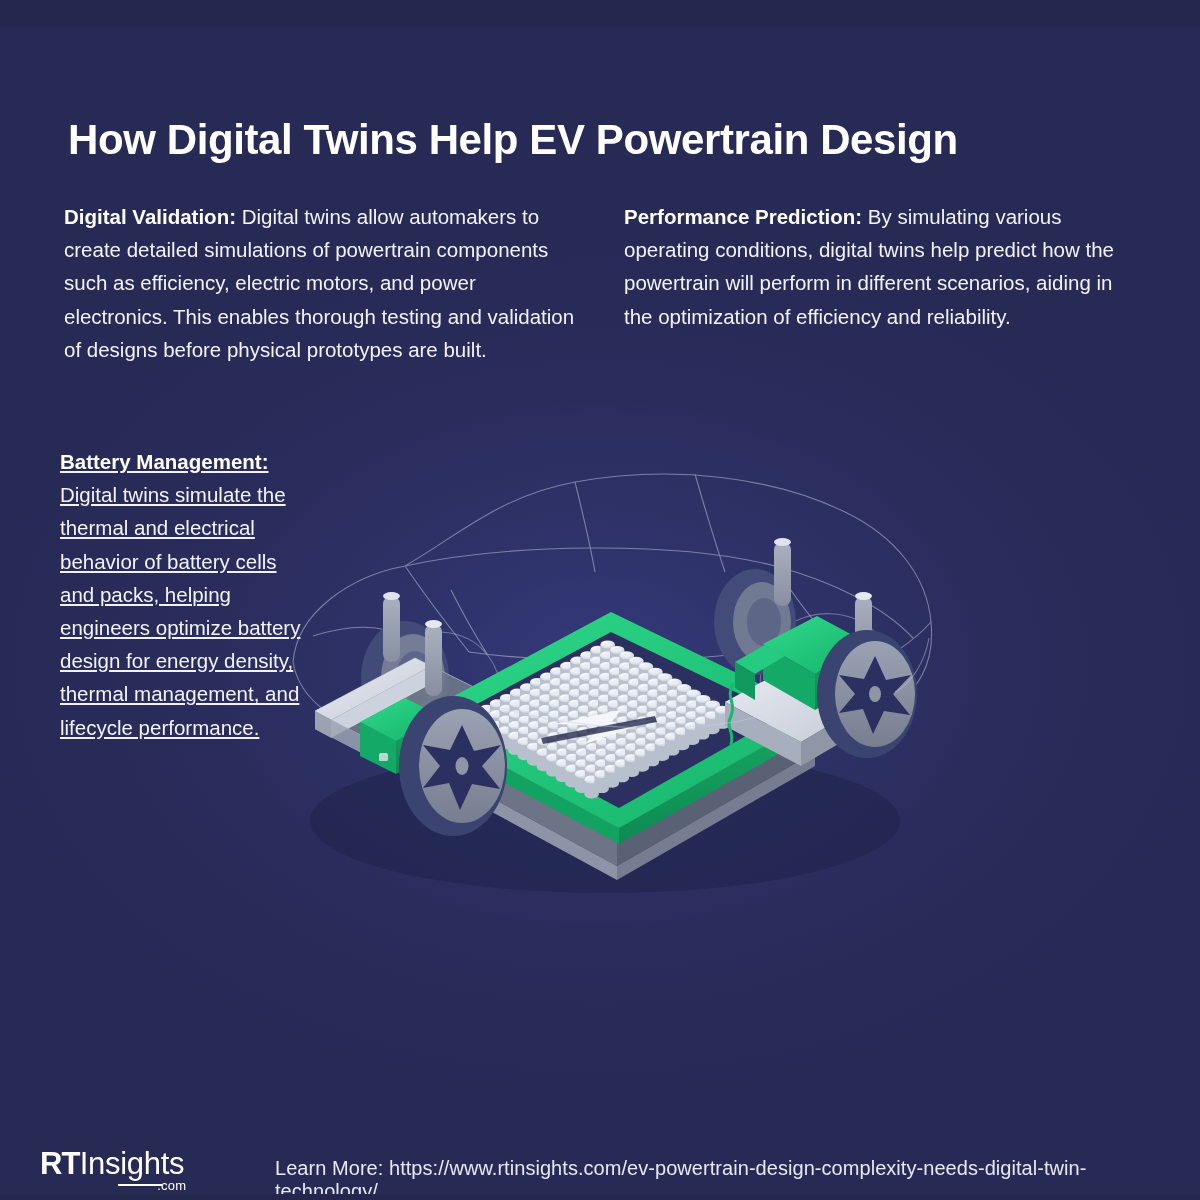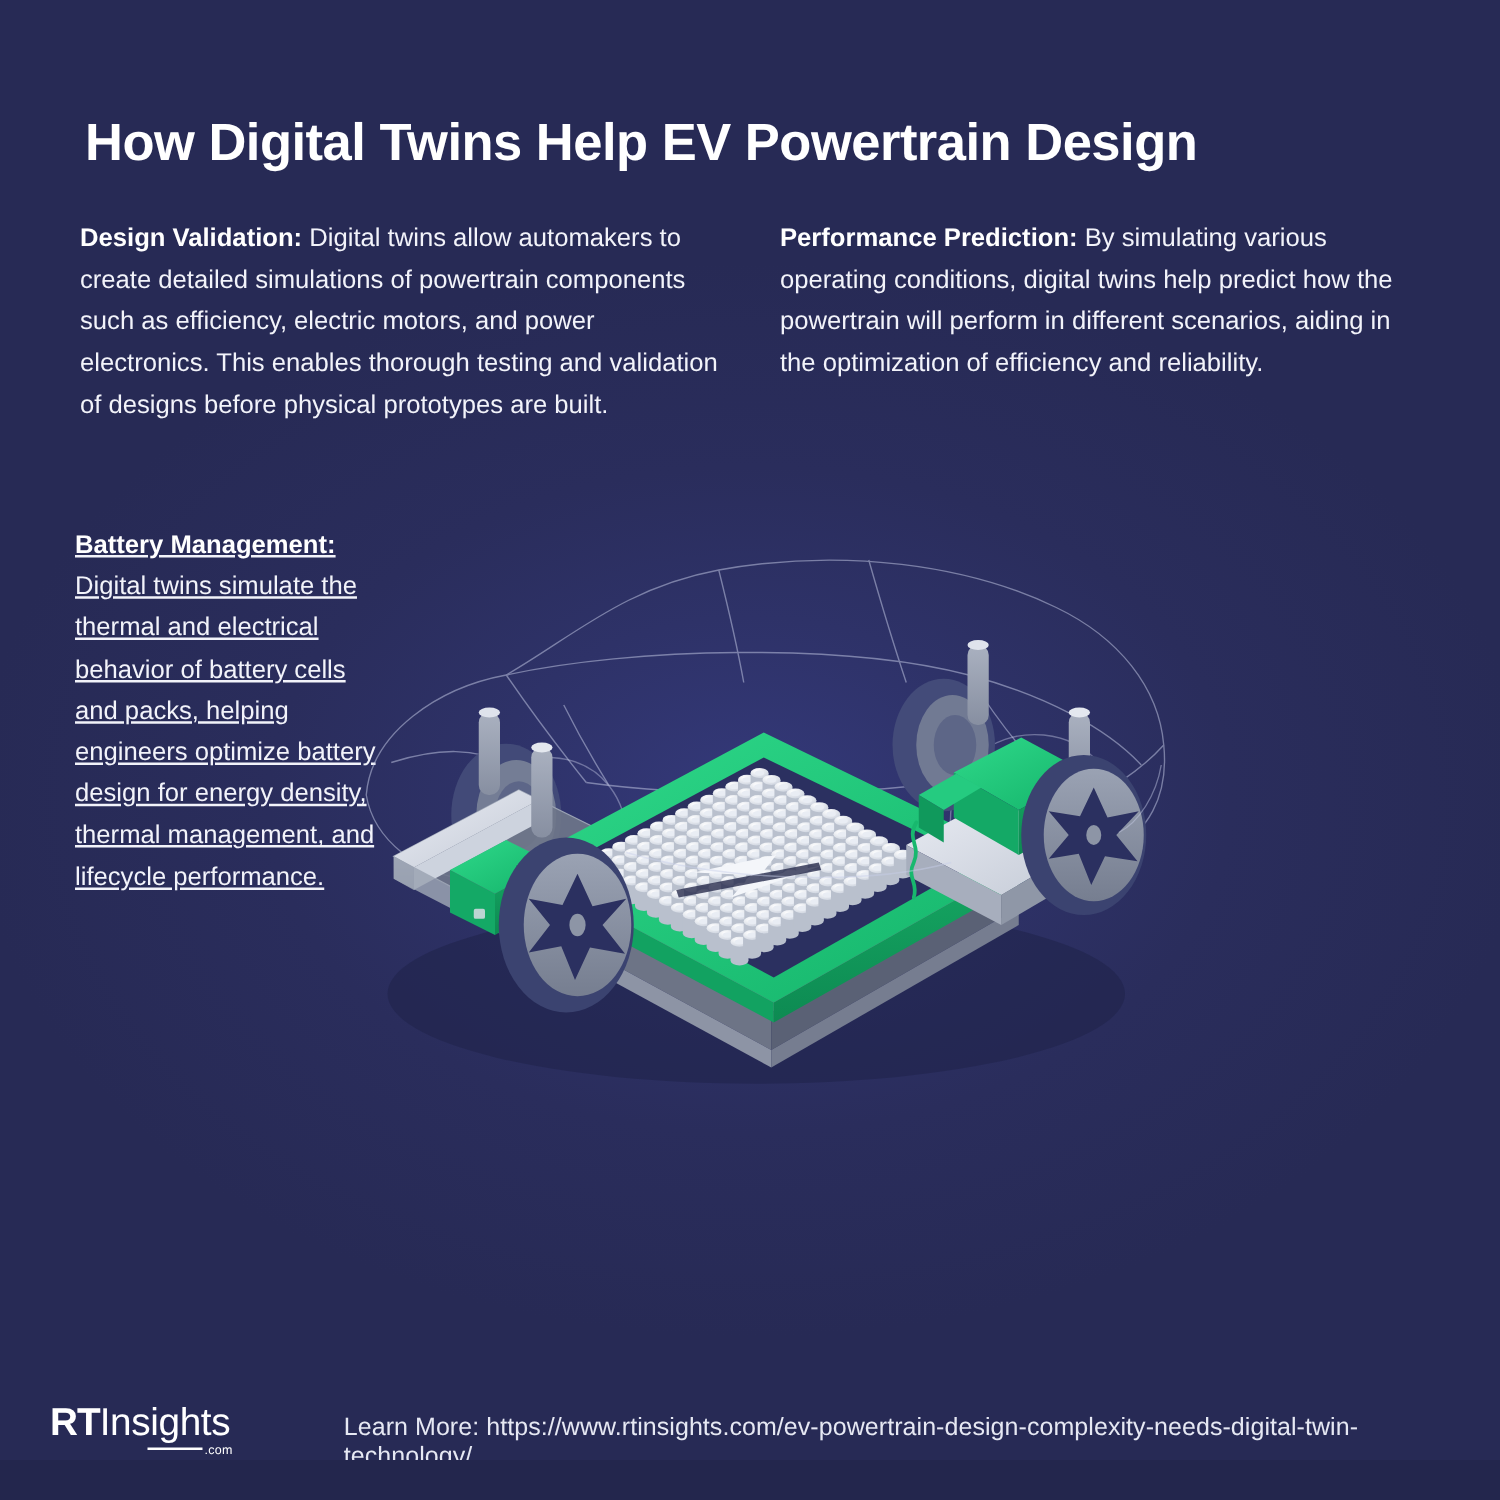--- a/index.html
+++ b/index.html
@@ -11,20 +11,21 @@
   .page {
     position: relative;
     width: 1200px;
     height: 1168px;
     background:
       radial-gradient(ellipse 620px 430px at 600px 640px, #34397a 0%, #2e3268 34%, #2a2d5c 62%, #272a55 100%),
       #282b56;
     overflow: hidden;
     font-family: "Liberation Sans", sans-serif;
     color: #ffffff;
+    margin-top: 26px;
     -webkit-font-smoothing: antialiased;
   }
 
   
   .title {
     position: absolute;
     left: 68px;
     top: 62px;
     width: 1070px;
     font-size: 42px;
@@ -89,21 +90,21 @@
     font-size: 31px;
     font-weight: 300;
     letter-spacing: -0.3px;
     color: #ffffff;
     text-align: center;
   }
   .logo-com {
     position: absolute;
     right: -2px;
     bottom: -13px;
-    font-size: 10px;
+    font-size: 13px;
     letter-spacing: 0.2px;
     color: #ffffff;
   }
   .logo-underline {
     position: absolute;
     right: 22px;
     bottom: -7px;
     width: 44px;
     height: 2px;
     background: #ffffff;
@@ -120,21 +121,21 @@
   }
 </style>
 </head>
 <body>
 
 <div class="page">
 
   <h1 class="title">How Digital Twins Help EV Powertrain Design</h1>
 
   <div class="block" id="blk-design">
-    <b>Design Validation:</b><span> Digital twins allow automakers to create detailed simulations of powertrain components such as efficiency, electric motors, and power electronics. This enables thorough testing and validation of designs before physical prototypes are built.</span>
+    <b>Digital Validation:</b><span> Digital twins allow automakers to create detailed simulations of powertrain components such as efficiency, electric motors, and power electronics. This enables thorough testing and validation of designs before physical prototypes are built.</span>
   </div>
 
   <div class="block" id="blk-performance">
     <b>Performance Prediction:</b><span> By simulating various operating conditions, digital twins help predict how the powertrain will perform in different scenarios, aiding in the optimization of efficiency and reliability.</span>
   </div>
 
   <div class="block" id="blk-battery">
     <b>Battery Management:</b><span> Digital twins simulate the thermal and electrical behavior of battery cells and packs, helping engineers optimize battery design for energy density, thermal management, and lifecycle performance.</span>
   </div>
 

